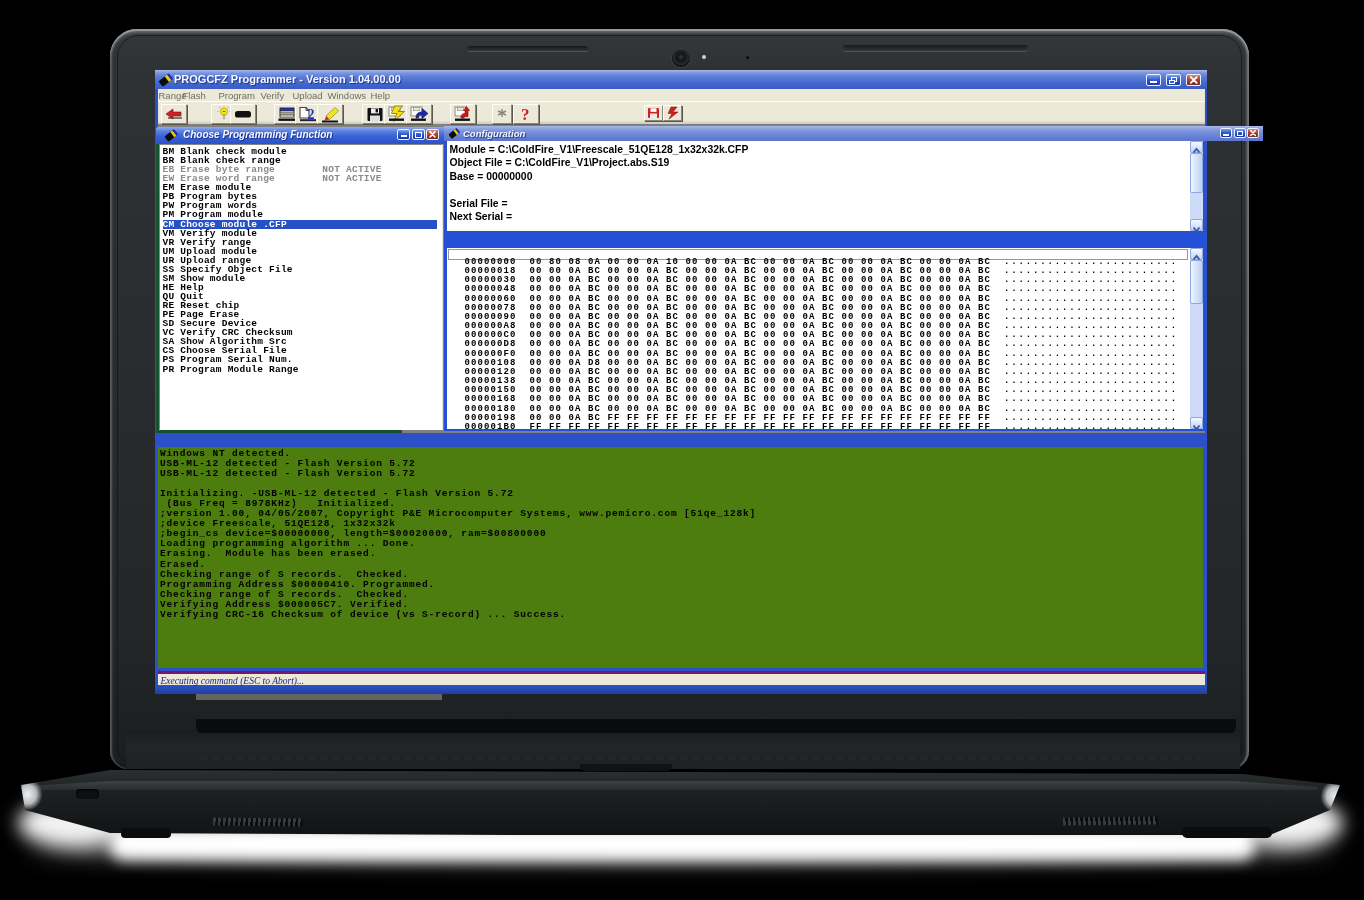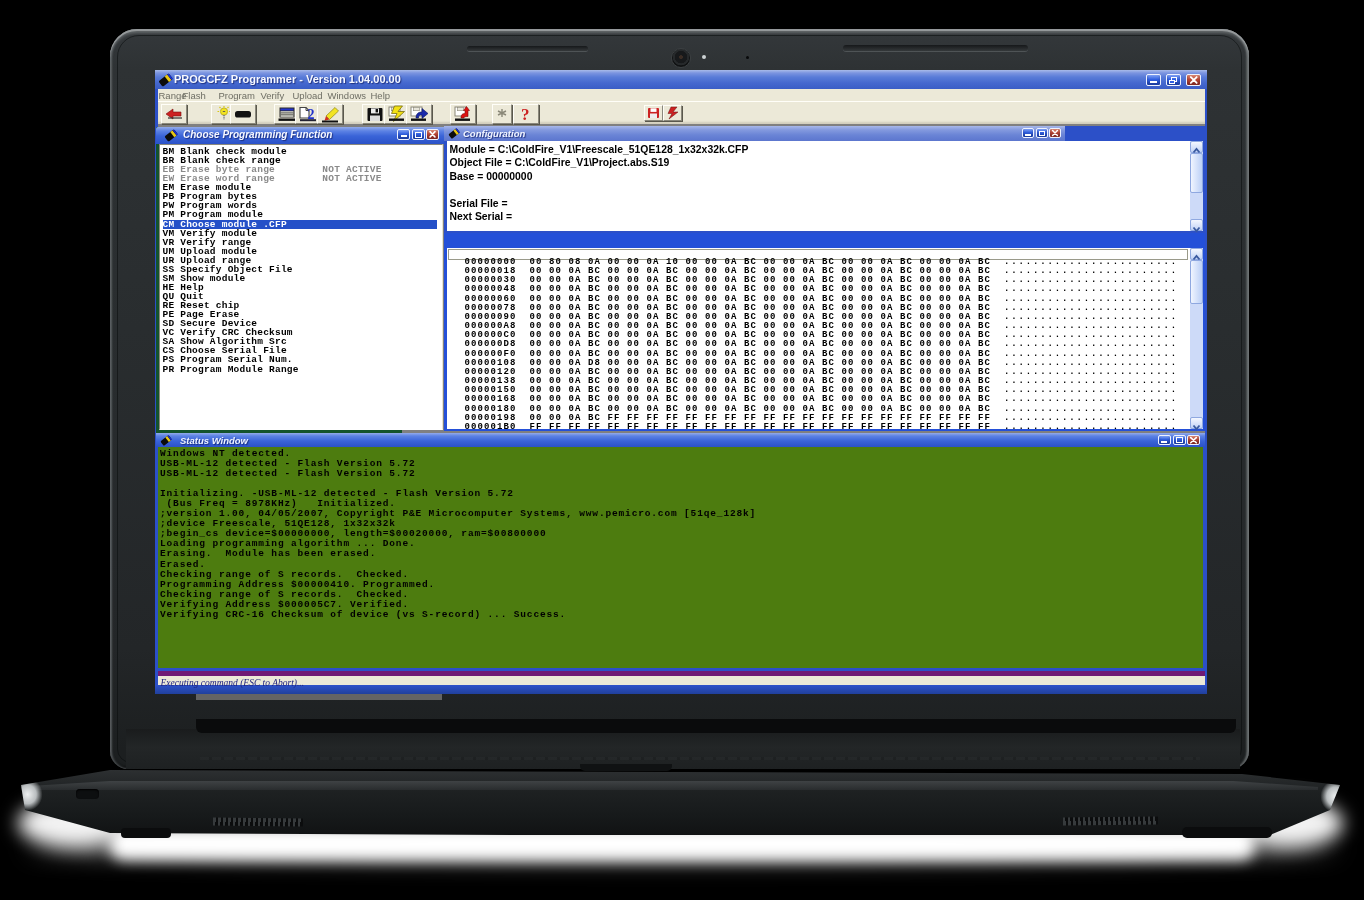--- a/index.html
+++ b/index.html
@@ -186,21 +186,21 @@
           <rect x="5" y="7.5" width="7" height="4.5" fill="#eee"></rect>
         </svg>
       </div>
     <div class="tbb" style="left:505px;width:19px;height:16px;top:3px">
         <svg width="17" height="14" viewBox="0 0 17 14">
           <path d="M7 1 L13 1 L9 6 L14 6 L5 13 L8 7.5 L4 7.5 Z" fill="#cc2222" stroke="#6a1010" stroke-width=".5"></path>
         </svg>
       </div>
   </div>
 
-  <div class="a" style="left:2.5px;top:601px;width:1047px;height:14px;background:#ece9d8;border-top:5px solid #701a75;font:italic 9.5px 'Liberation Serif';color:#20237e;padding:2px 0 0 3px">Executing command (ESC to Abort)...</div>
+  <div class="a" style="left:2.5px;top:601px;width:1047px;height:14px;background:#ece9d8;border-top:3px solid #701a75;font:italic 9.5px 'Liberation Serif';color:#20237e;padding:2px 0 0 3px">Executing command (ESC to Abort)...</div>
 
   <div class="a" id="choose" style="left:1px;top:56.5px;width:246px;height:306px;background:#14532d">
     <div class="a" style="left:0;top:0;width:290px;height:17px;background:linear-gradient(180deg,#93abea 0,#5c82e4 4px,#3a64d8 9px,#2b52c8 17px);border-radius:2px 2px 0 0">
       <svg class="a" style="left:8px;top:1.5px" width="14" height="14" viewBox="0 0 15 15">
           <g transform="rotate(-38 7 8)">
             <rect x="1" y="5" width="13" height="7" rx="1.5" fill="#0c0c0c"></rect>
             <rect x="9" y="5" width="3" height="7" fill="#e8c814"></rect>
             <rect x="12.2" y="5" width="1.8" height="7" rx=".9" fill="#1a2fd0"></rect>
           </g>
         </svg>
@@ -246,21 +246,21 @@
 SD Secure Device
 VC Verify CRC Checksum
 SA Show Algorithm Src
 CS Choose Serial File
 PS Program Serial Num.
 PR Program Module Range</pre>
     </div>
   </div>
 
   <div class="a" id="config" style="left:289px;top:56px;width:761px;height:107px;background:#2c50c8">
-    <div class="a" style="left:0;top:0;width:621px;height:15px;background:linear-gradient(180deg,#a8b8ea 0,#8399de 4px,#6a84d6 9px,#5c76ce 15px)">
+    <div class="a" style="left:0;top:0;width:819px;height:15px;background:linear-gradient(180deg,#a8b8ea 0,#8399de 4px,#6a84d6 9px,#5c76ce 15px)">
       <svg class="a" style="left:4px;top:1px" width="12" height="12" viewBox="0 0 15 15">
           <g transform="rotate(-38 7 8)">
             <rect x="1" y="5" width="13" height="7" rx="1.5" fill="#0c0c0c"></rect>
             <rect x="9" y="5" width="3" height="7" fill="#e8c814"></rect>
             <rect x="12.2" y="5" width="1.8" height="7" rx=".9" fill="#1a2fd0"></rect>
           </g>
         </svg>
       <div class="a" style="left:19px;top:2px;font:bold italic 9.5px 'Liberation Sans';color:#f0f4ff;text-shadow:1px 1px 1px rgba(20,35,110,.8)">Configuration</div>
       <div class="tb3 a" style="right:4px;top:2px">
         <div class="wbtn bblue" style="width:12px;height:10px">
@@ -329,47 +329,20 @@
             </svg></div>
         <div class="a" style="left:0;top:12px;width:13px;height:44px;background:linear-gradient(90deg,#f0f5ff,#bcd0f6);border:1px solid #8fa8e0;border-radius:2px"></div>
         <div class="a" style="left:0;bottom:0;width:13px;height:12px;background:linear-gradient(#f4f7ff,#c2d3f6);border:1px solid #8fa8e0;border-radius:2px"><svg width="11" height="10" viewBox="0 0 11 10">
               <path d="M2.5 3.5 L5.5 7 L8.5 3.5" fill="none" stroke="#3a5aa0" stroke-width="1.8"></path>
             </svg></div>
       </div>
     </div>
   </div>
 
   <div class="a" id="status" style="left:1px;top:363px;width:1049px;height:238px;background:#2c50c8">
-    <div class="a" style="left:0;top:0;width:1049px;height:14px;background:linear-gradient(180deg,#93abea 0,#5c82e4 3px,#3a64d8 8px,#2b52c8 14px)">
-      <svg class="a" style="left:4px;top:1px" width="12" height="12" viewBox="0 0 15 15">
-          <g transform="rotate(-38 7 8)">
-            <rect x="1" y="5" width="13" height="7" rx="1.5" fill="#0c0c0c"></rect>
-            <rect x="9" y="5" width="3" height="7" fill="#e8c814"></rect>
-            <rect x="12.2" y="5" width="1.8" height="7" rx=".9" fill="#1a2fd0"></rect>
-          </g>
-        </svg>
-      <div class="a" style="left:24px;top:1.5px;font:bold italic 9.5px 'Liberation Sans';color:#f0f4ff;text-shadow:1px 1px 1px rgba(20,35,110,.8)">Status Window</div>
-      <div class="tb3 a" style="right:5px;top:1.5px">
-        <div class="wbtn bblue" style="width:13px;height:10.5px">
-            <div class="glyph">
-              <div class="a" style="left:2px;bottom:1.5px;width:6px;height:2px;background:#fff"></div>
-            </div>
-          </div>
-        <div class="wbtn bblue" style="width:13px;height:10.5px">
-            <div class="glyph">
-              <div class="a" style="left:2.5px;top:1.5px;width:6.5px;height:5.5px;border:1.4px solid #fff"></div>
-            </div>
-          </div>
-        <div class="wbtn bred" style="width:13px;height:10.5px">
-            <svg class="glyph" viewBox="0 0 13 10">
-              <path d="M3.2 1.8 L9.8 8 M9.8 1.8 L3.2 8" stroke="#fff" stroke-width="1.9" stroke-linecap="round"></path>
-            </svg>
-          </div>
-      </div>
-    </div>
     <div class="a" style="left:2px;top:14px;width:1045px;height:221px;background:#4d7c0f">
       <pre style="margin:0;position:absolute;left:2px;top:1.5px;font:bold 9.5px 'Liberation Mono';letter-spacing:.85px;line-height:10.1px;color:#000">Windows NT detected.
 USB-ML-12 detected - Flash Version 5.72
 USB-ML-12 detected - Flash Version 5.72
 
 Initializing. -USB-ML-12 detected - Flash Version 5.72
  (Bus Freq = 8978KHz)   Initialized.
 ;version 1.00, 04/05/2007, Copyright P&amp;E Microcomputer Systems, www.pemicro.com [51qe_128k]
 ;device Freescale, 51QE128, 1x32x32k
 ;begin_cs device=$00000000, length=$00020000, ram=$00800000

